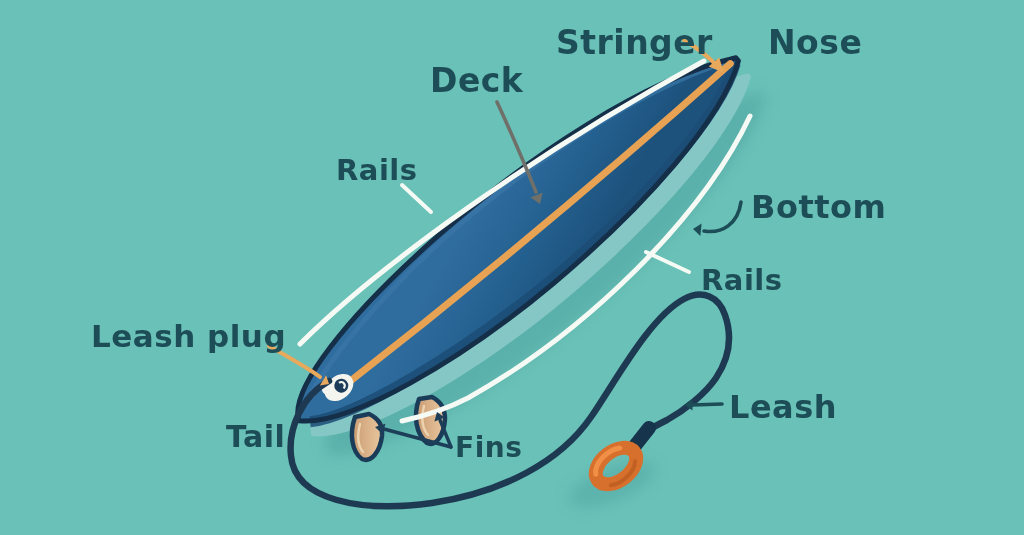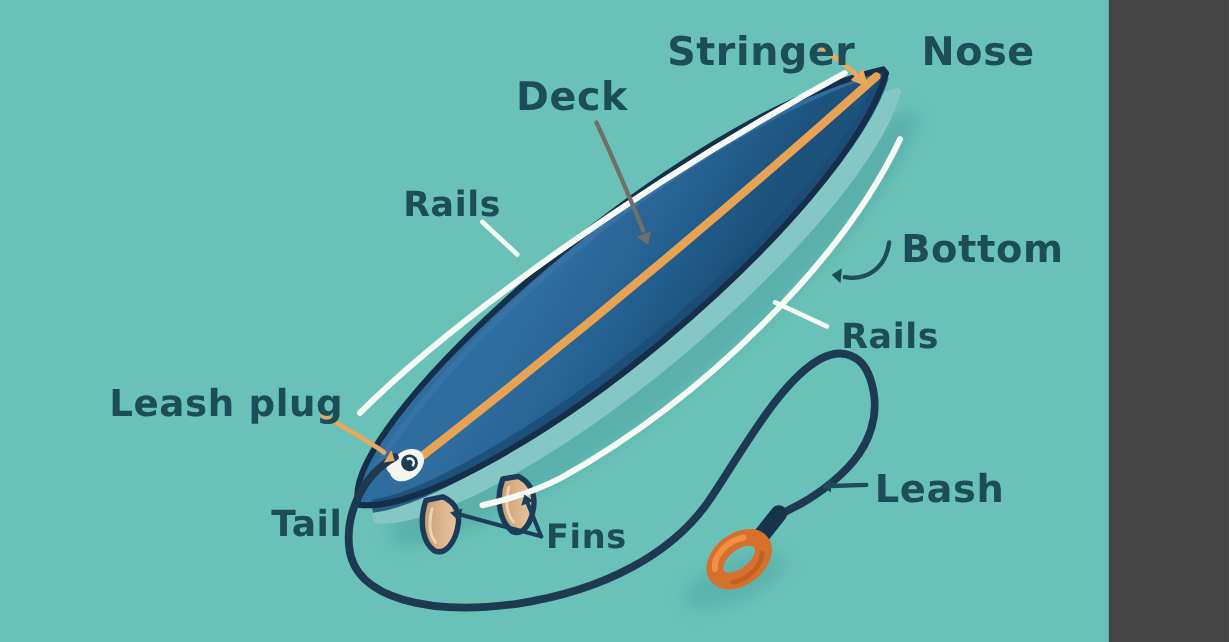--- a/index.html
+++ b/index.html
@@ -1,20 +1,20 @@
 <!DOCTYPE html>
 <html><head>
 <meta charset="utf-8">
 <style>
   html,body{margin:0;padding:0;background:#444;}
   .stage{
     position:relative;
-    width:924px;height:535px;
+    width:1024px;height:535px;
     overflow:hidden;
-    background:#0f766e;
+    background:#f0abfc;
     font-family:"DejaVu Sans", sans-serif;
   }
   svg{display:block;}
   text.lbl{
     fill:#1d4d57;
     font-family:"DejaVu Sans", sans-serif;
     font-weight:bold;
     letter-spacing:0.5px;
   }
 </style>

